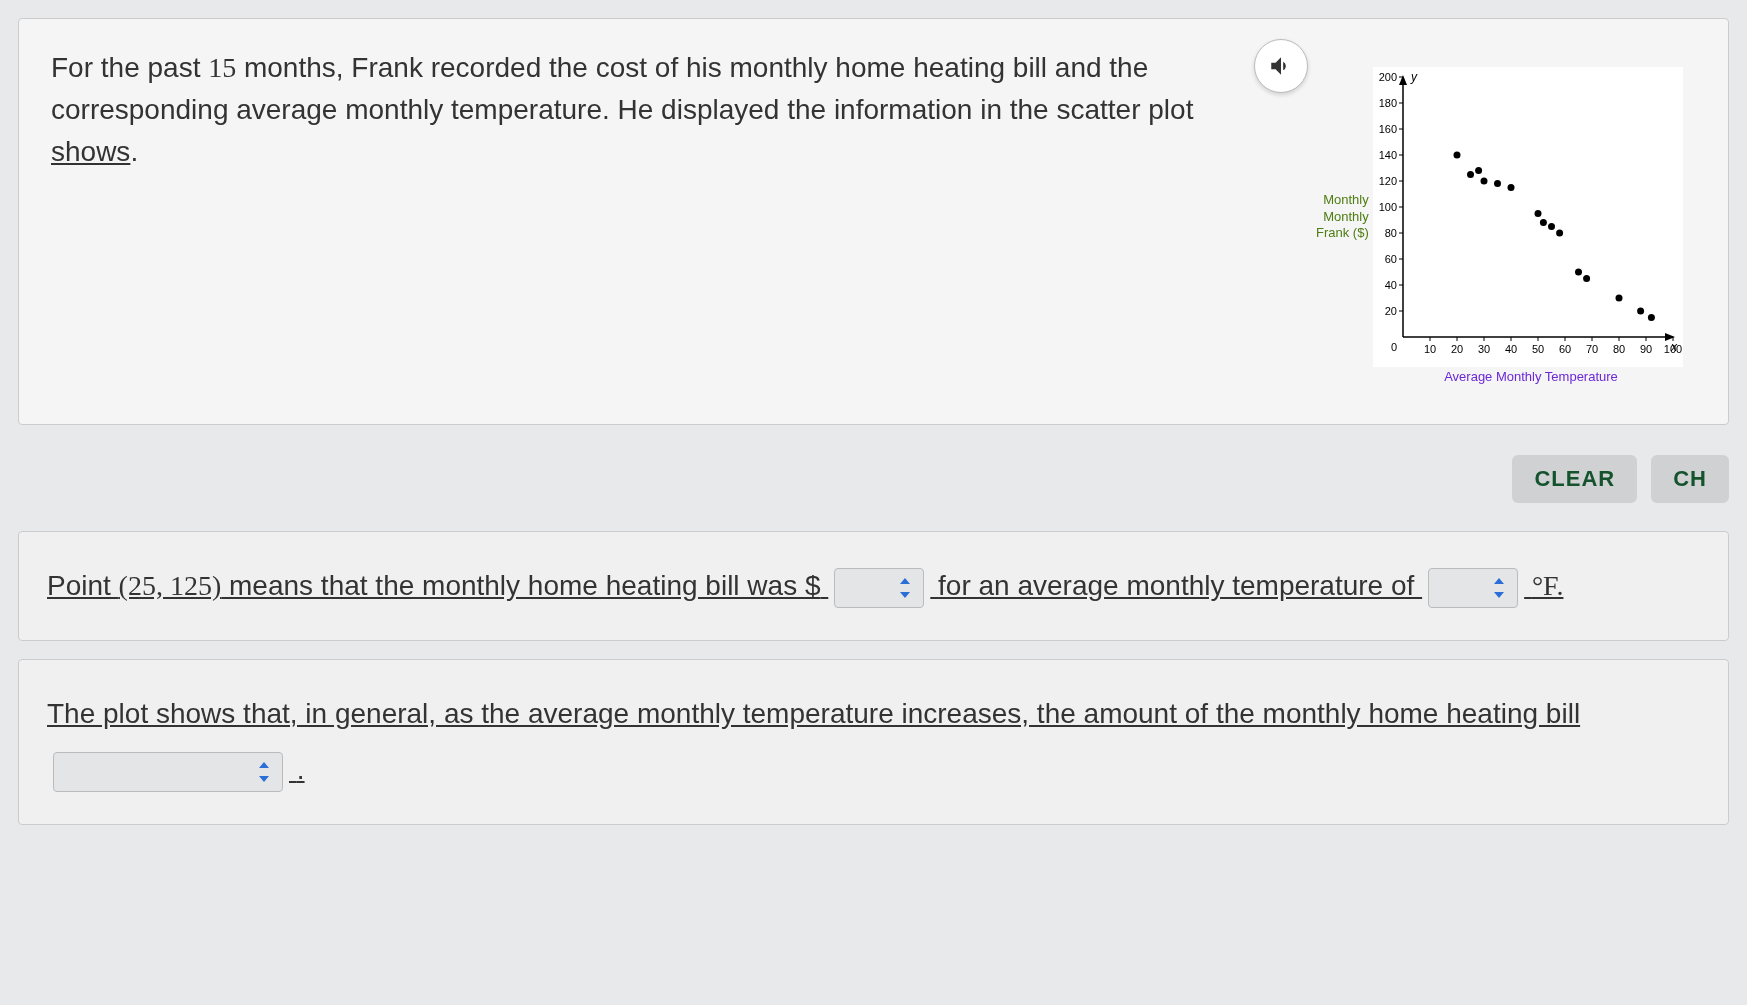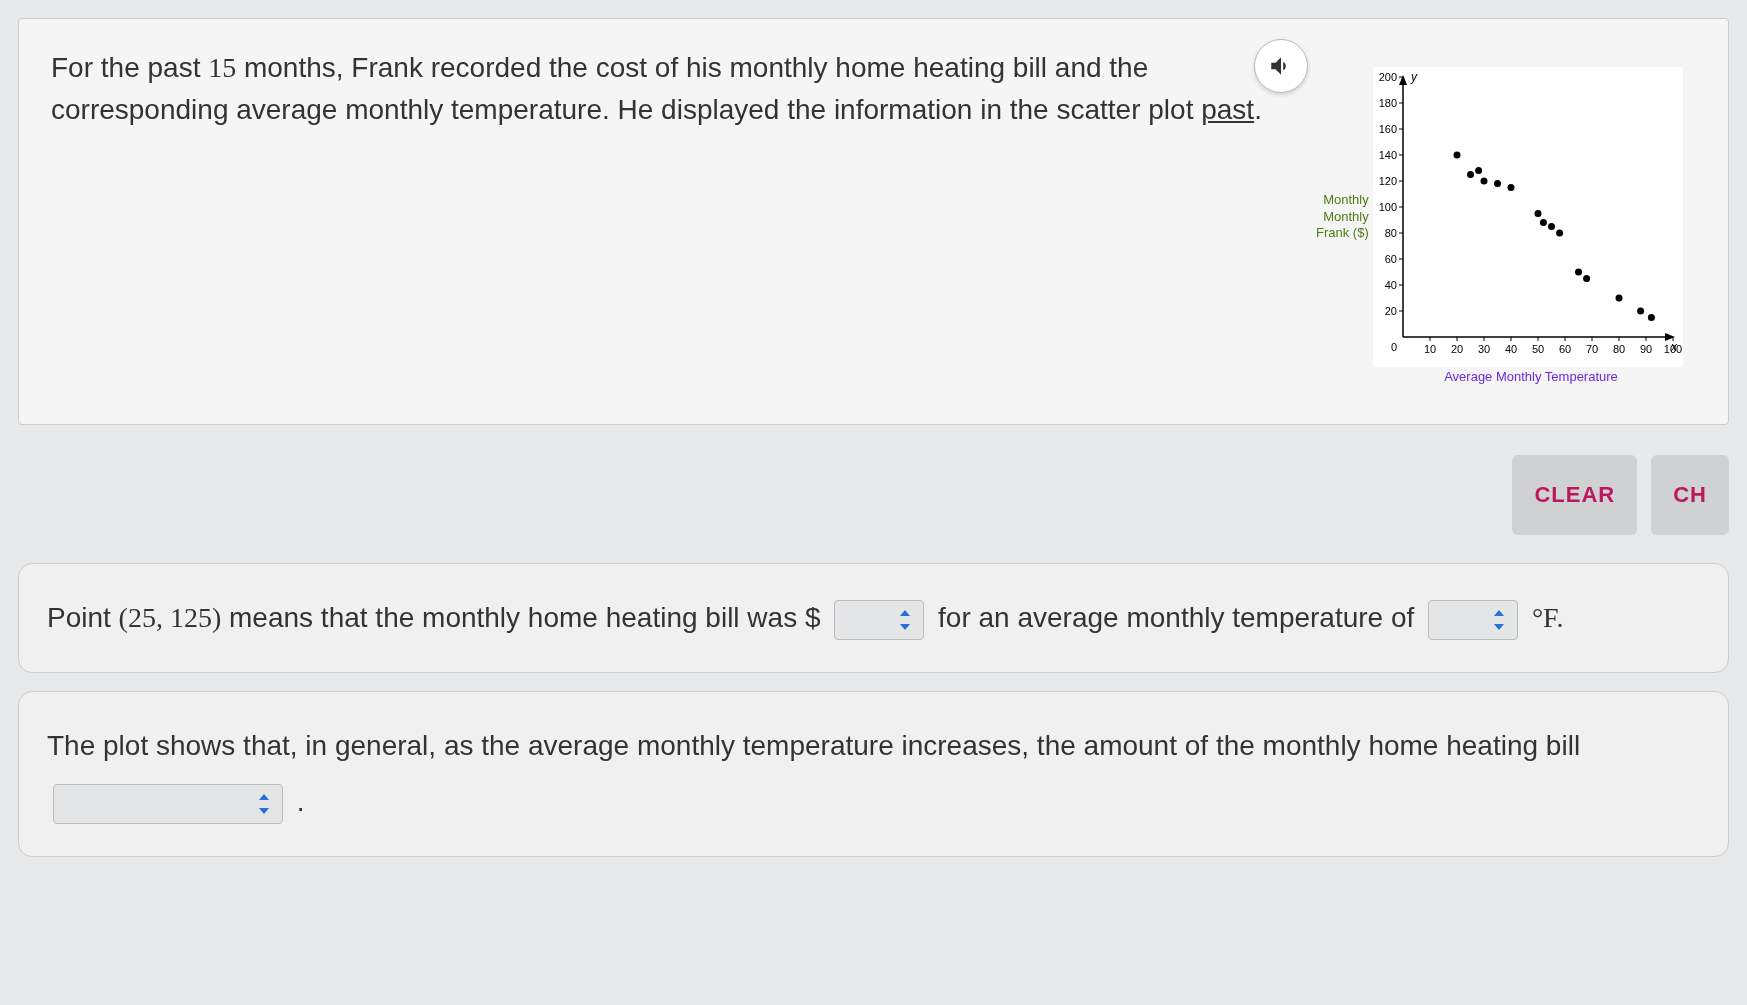--- a/index.html
+++ b/index.html
@@ -71,38 +71,39 @@
     color: #6d28d9;
   }
   .btn-row {
     display: flex;
     justify-content: flex-end;
     gap: 14px;
     padding: 30px 18px 10px 18px;
   }
   .btn {
     background: #d0d1d3;
-    color: #be185d;
+    color: #14532d;
     font-size: 22px;
     font-weight: bold;
     letter-spacing: 1px;
     border: none;
     border-radius: 6px;
-    padding: 27px 22px;
+    padding: 11px 22px;
     cursor: pointer;
   }
   .answer-row {
     background: #f0f0f1;
     border: 1px solid #ccc;
-    border-radius: 14px;
+    border-radius: 4px;
     margin: 18px 18px 0 18px;
     padding: 26px 28px;
     font-size: 28px;
     color: #333;
     line-height: 2.0;
+    text-decoration: underline;
   }
   .dd {
     display: inline-flex;
     align-items: center;
     justify-content: flex-end;
     min-width: 90px;
     height: 40px;
     background: #e4e5e7;
     border: 1px solid #bbb;
     border-radius: 4px;
@@ -114,21 +115,21 @@
   .dd.wide { min-width: 230px; }
   .dd svg { width: 16px; height: 20px; fill: #2a6fd6; }
   .pt { font-family: 'Times New Roman', serif; }
 </style>
 </head>
 <body>
 
 <div class="top-panel">
   <div class="text-area">
     <p>
-      <span>For the past </span><span class="pt">15</span><span> months, Frank recorded the cost of his monthly home heating bill and the corresponding average monthly temperature. He displayed the information in the </span><span>scatter plot </span><span class="underline">past</span><span>.</span>
+      <span>For the past </span><span class="pt">15</span><span> months, Frank recorded the cost of his monthly home heating bill and the corresponding average monthly temperature. He displayed the information in the </span><span>scatter plot </span><span class="underline">shows</span><span>.</span>
     </p>
   </div>
 
   <div class="audio-btn">
     <svg viewBox="0 0 24 24">
       <path d="M3 9v6h4l5 5V4L7 9H3zm13.5 3a4.5 4.5 0 0 0-2.5-4v8a4.5 4.5 0 0 0 2.5-4z"></path>
     </svg>
   </div>
 
   <div class="chart-area">

